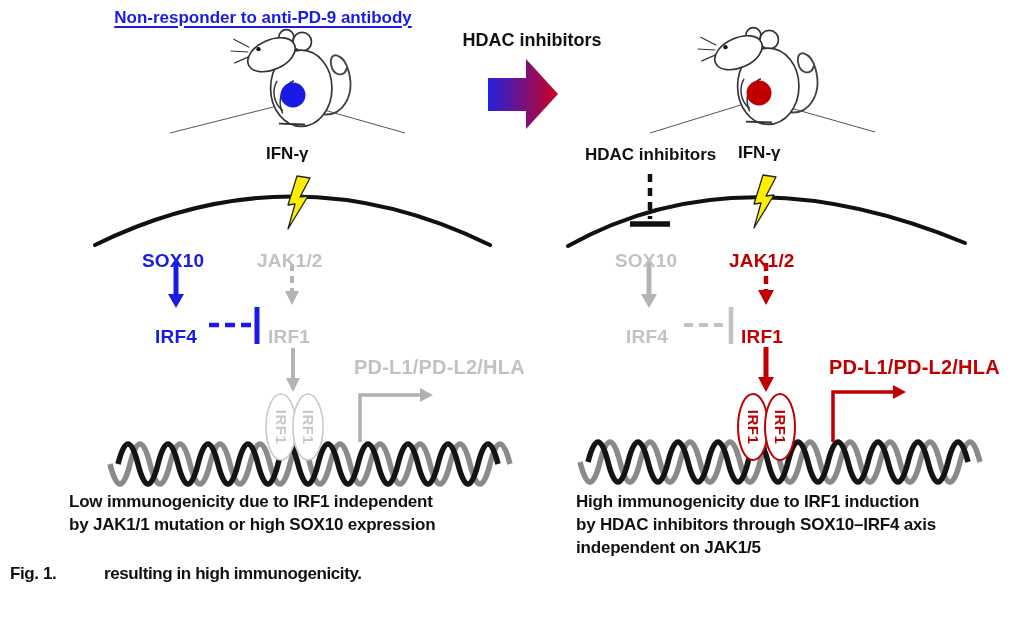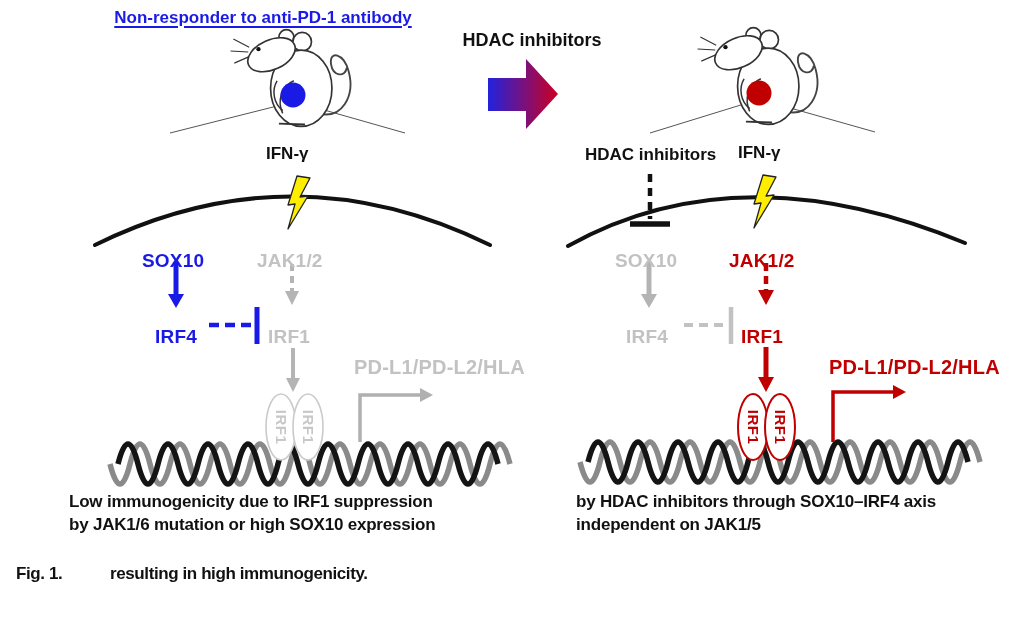--- a/index.html
+++ b/index.html
@@ -15,21 +15,21 @@
   .lbl{position:absolute;font-weight:bold;white-space:nowrap;color:var(--ink);line-height:1.1;}
   .blue{color:var(--blue);}
   .red{color:var(--red);}
   .gray{color:var(--gray);}
   .title{font-size:17px;text-align:center;text-decoration:underline;text-underline-offset:3px;text-decoration-thickness:1.5px;}
   .gene{font-size:19px;letter-spacing:0.2px;margin-top:12px;}
   .imm{font-size:17px;}
   .pdl{font-size:20px;letter-spacing:0.2px;}
   .smlbl{font-size:17px;}
   .cap{font-size:17px;line-height:23px;letter-spacing:-0.2px;}
-  .figcap{font-size:17px;line-height:24px;letter-spacing:-0.4px;margin-left:6px;}
+  .figcap{font-size:17px;line-height:24px;letter-spacing:-0.4px;}
   
   .membrane{fill:none;stroke:var(--ink);stroke-width:4;stroke-linecap:round;}
   .cone{stroke:#555;stroke-width:1;fill:none;}
   .bolt{fill:var(--bolt-yellow);stroke:#222;stroke-width:1.3;stroke-linejoin:round;}
   .dna-black{fill:none;stroke:#141414;stroke-width:5.5;}
   .dna-gray{fill:none;stroke:var(--dna-gray);stroke-width:5.5;}
   .oval-gray{fill:#fff;stroke:#cacaca;stroke-width:1.6;}
   .oval-red{fill:#fff;stroke:var(--red);stroke-width:2;}
   .oval-text{font-family:"Liberation Sans",sans-serif;font-weight:bold;font-size:15px;letter-spacing:0.5px;}
   .oval-text.g{fill:#c8c8c8;}
@@ -150,44 +150,45 @@
     <g>
       <path d="M360,442 L360,395 L420,395" fill="none" stroke="#b0b0b0" stroke-width="3.5"></path>
       <polygon points="420,388 420,402 433,395" fill="#b0b0b0"></polygon>
     </g>
     <g>
       <path d="M833,442 L833,392 L893,392" fill="none" stroke="var(--red)" stroke-width="3.5"></path>
       <polygon points="893,385 893,399 906,392" fill="var(--red)"></polygon>
     </g>
   </svg>
 
-  <div class="lbl title blue" style="left:98px;top:9px;width:330px;">Non-responder to anti-PD-1 antibody</div>
+  <div class="lbl title blue" style="left:98px;top:9px;width:330px;">Non-responder to anti-PD-9 antibody</div>
   <div class="lbl" style="left:448px;top:31px;width:168px;text-align:center;font-size:18px;">HDAC inhibitors</div>
 
   <div class="lbl smlbl" style="left:266px;top:145px;">IFN-γ</div>
   <div class="lbl smlbl" style="left:585px;top:146px;">HDAC inhibitors</div>
   <div class="lbl smlbl" style="left:738px;top:144px;">IFN-γ</div>
 
   <div class="lbl gene blue" style="left:142px;top:239px;">SOX10</div>
   <div class="lbl gene gray" style="left:257px;top:239px;">JAK1/2</div>
   <div class="lbl gene blue" style="left:155px;top:315px;">IRF4</div>
   <div class="lbl gene gray" style="left:268px;top:315px;">IRF1</div>
   <div class="lbl pdl gray" style="left:354px;top:356px;">PD-L1/PD-L2/HLA</div>
 
   <div class="lbl gene gray" style="left:615px;top:239px;">SOX10</div>
   <div class="lbl gene red" style="left:729px;top:239px;">JAK1/2</div>
   <div class="lbl gene gray" style="left:626px;top:315px;">IRF4</div>
   <div class="lbl gene red" style="left:741px;top:315px;">IRF1</div>
   <div class="lbl pdl red" style="left:829px;top:356px;">PD-L1/PD-L2/HLA</div>
 
   <div class="lbl cap" style="left:69px;top:490px;">
-    <div>Low immunogenicity due to IRF1 suppression</div>
-    <div>by JAK1/6 mutation or high SOX10 expression</div>
+    <div>Low immunogenicity due to IRF1 independent</div>
+    <div>by JAK1/1 mutation or high SOX10 expression</div>
   </div>
   <div class="lbl cap" style="left:576px;top:490px;">
+    <div>High immunogenicity due to IRF1 induction</div>
     <div>by HDAC inhibitors through SOX10–IRF4 axis</div>
     <div>independent on JAK1/5</div>
   </div>
 
   <div class="lbl figcap" style="left:10px;top:562px;">Fig. 1.</div>
   <div class="lbl figcap" style="left:104px;top:562px;">
     <div>resulting in high immunogenicity.</div>
   </div>
 </div>
 

